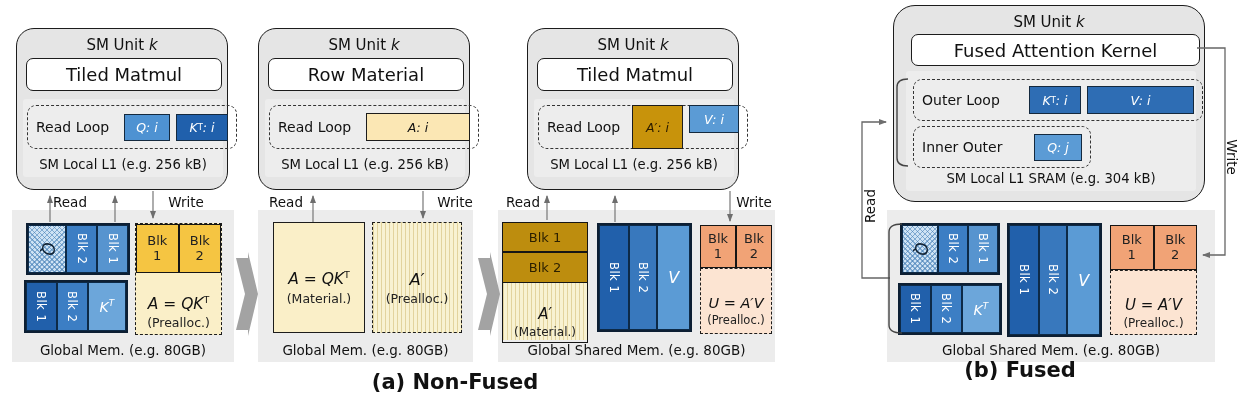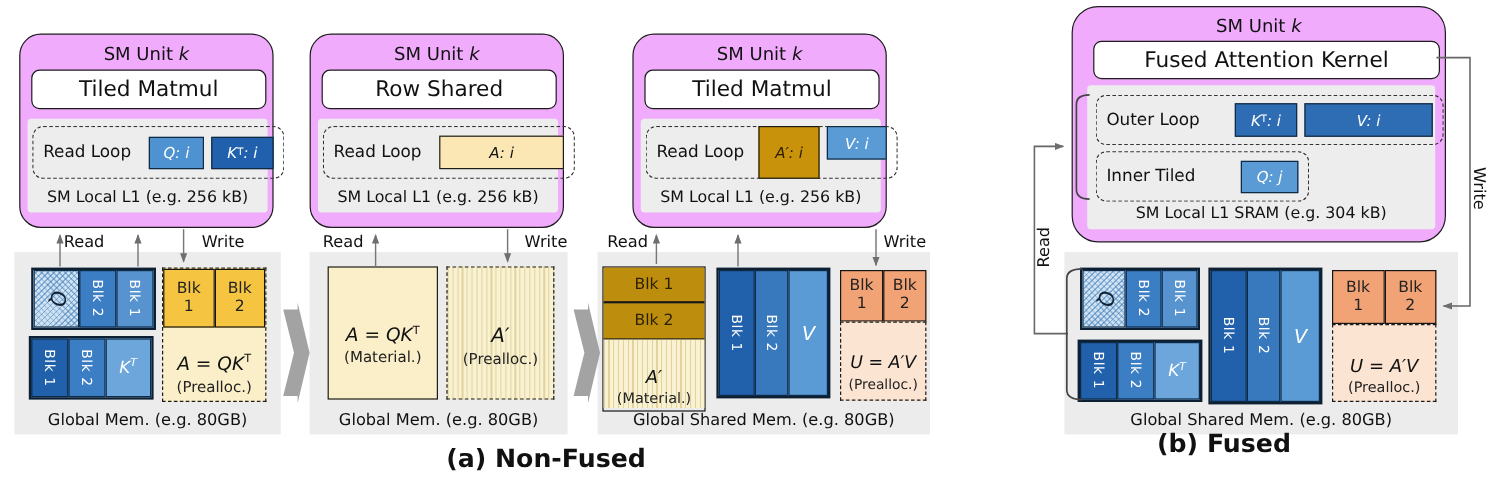--- a/index.html
+++ b/index.html
@@ -1,19 +1,19 @@
 <!DOCTYPE html>
 <html><head>
 <meta charset="utf-8">
 <style>
   html,body{margin:0;padding:0;background:#fff;}
   #canvas{position:relative;width:1243px;height:405px;background:#fff;
           font-family:"DejaVu Sans","Liberation Sans",sans-serif;color:#111;overflow:hidden;}
   .abs{position:absolute;box-sizing:border-box;}
-  .smbox{border:1.8px solid #1c1c1c;border-radius:18px;background:#f0abfc;}
+  .smbox{border:1.8px solid #1c1c1c;border-radius:18px;background:#e5e5e5;}
   .smtitle{position:absolute;left:0;right:0;top:7px;text-align:center;font-size:15px;color:#111;}
   .ivar{font-style:italic;}
   .kernelbox{position:absolute;border:1.4px solid #1c1c1c;border-radius:7px;background:#fff;
              display:flex;align-items:center;justify-content:center;font-size:18px;}
   .l1area{position:absolute;background:#ededed;border-radius:3px;}
   .looprow{position:absolute;border:1.6px dashed #333;border-radius:9px;
            display:flex;align-items:center;padding:0 8px 0 8px;}
   .looplabel{font-size:14px;white-space:nowrap;}
   .chips{margin-left:auto;display:flex;gap:6px;}
   .chip{display:flex;align-items:center;justify-content:center;font-style:italic;font-size:12.5px;
@@ -127,21 +127,21 @@
     </div>
     <div class="memlabel">Global Mem. (e.g. 80GB)</div>
   </div>
 
   <div class="abs smbox" style="left:258px;top:28px;width:212px;height:162px;">
     <div class="smtitle">
       <span>SM Unit</span>
       <span class="ivar">k</span>
     </div>
     <div class="kernelbox" style="left:9px;top:29px;width:194px;height:31px;">
-      <span>Row Shared</span>
+      <span>Row Material</span>
     </div>
     <div class="l1area" style="left:6px;top:70px;width:200px;height:78px;">
       <div class="looprow" style="left:4px;top:6px;width:192px;height:42px;">
         <span class="looplabel">Read Loop</span>
         <span class="chips">
           <span class="chip" style="width:104px;height:28px;background:#fbe7b4;color:#111;border-color:#1c1c1c;">
               <span>A: i</span>
             </span>
         </span>
       </div>
@@ -253,21 +253,21 @@
               <span>K</span>
               <sup>T</sup>
               <span>: i</span>
             </span>
           <span class="chip" style="width:107px;height:28px;background:#2e6db4;color:#fff;">
               <span>V: i</span>
             </span>
         </span>
       </div>
       <div class="looprow" style="left:7px;top:55px;width:160px;height:40px;">
-        <span class="looplabel">Inner Tiled</span>
+        <span class="looplabel">Inner Outer</span>
         <span class="chips">
           <span class="chip" style="width:48px;height:27px;background:#5b9bd5;color:#fff;">
               <span>Q: j</span>
             </span>
         </span>
       </div>
       <div class="l1label">SM Local L1 SRAM (e.g. 304 kB)</div>
     </div>
   </div>
 

